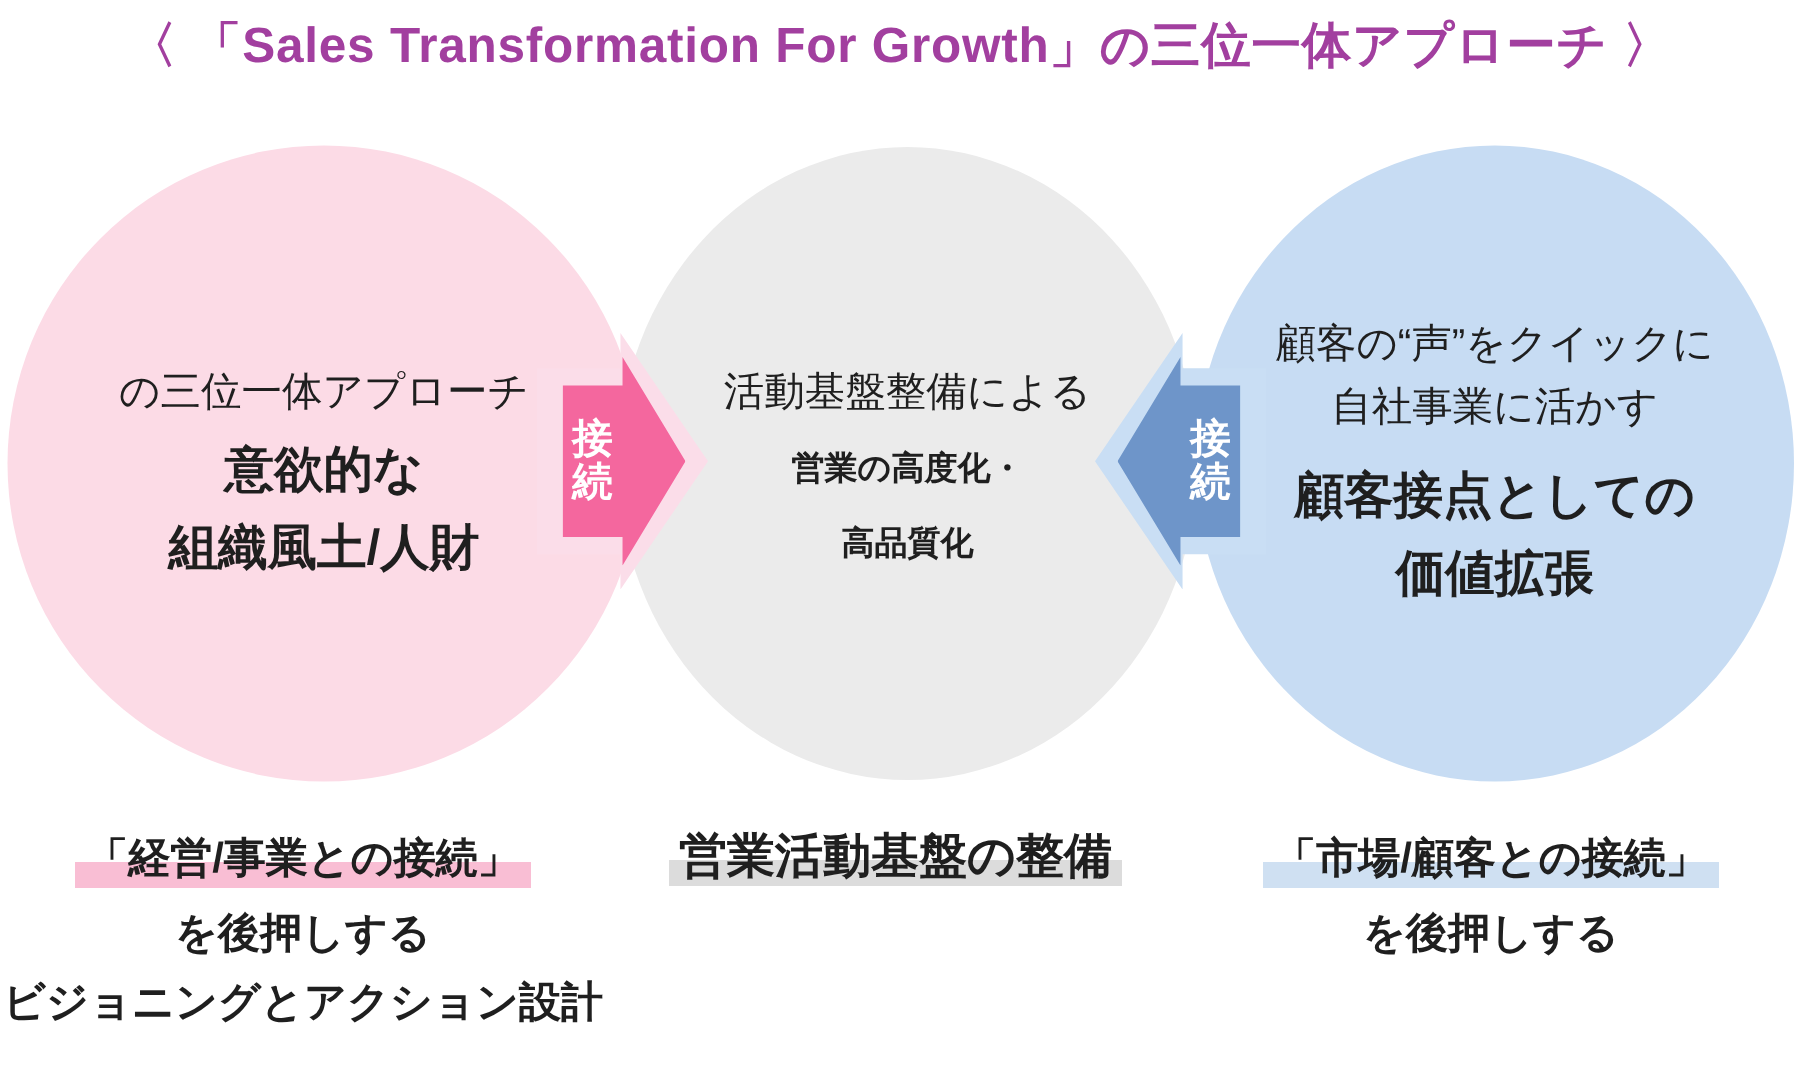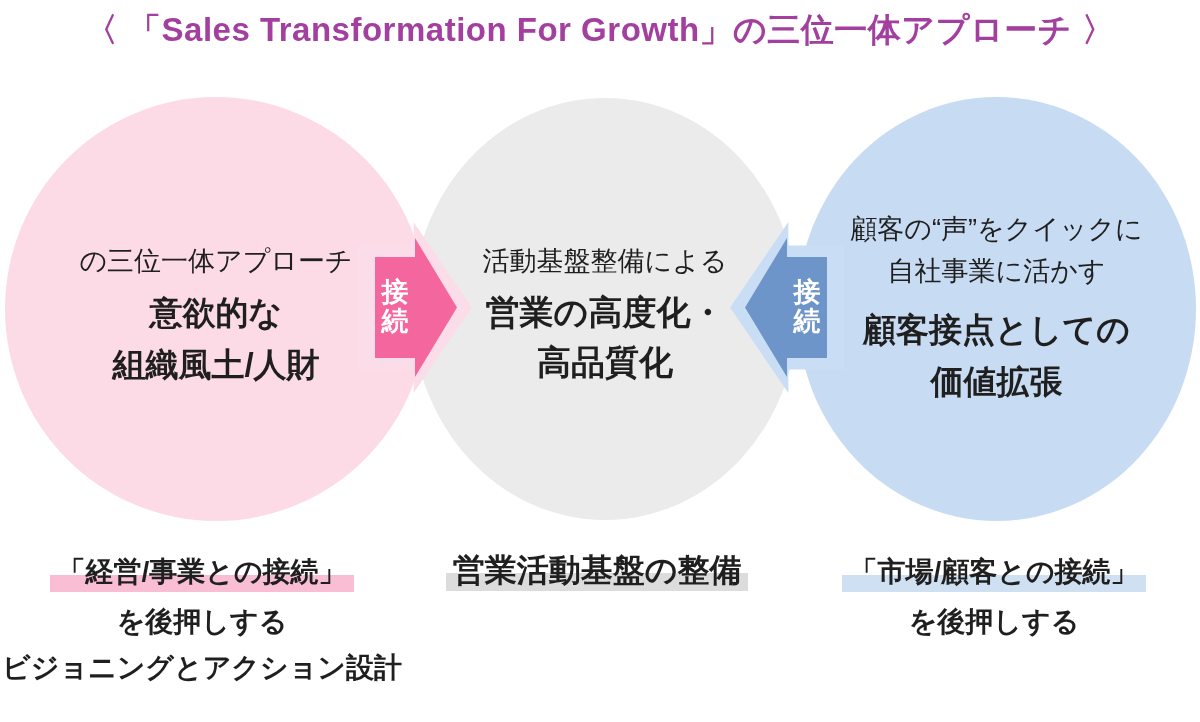--- a/index.html
+++ b/index.html
@@ -20,21 +20,21 @@
   .circle.gray   { left:412px; top:98px; width:386px; height:422px; background:var(--circle-gray,#ebebeb); }
   .circle.blue   { left:797px; top:97px; width:399px; height:424px; background:var(--circle-blue,#c7dcf3); }
 
   .circle-text { position:absolute; z-index:4; text-align:center; }
   .ct-left   { left:5px;   top:241px; width:422px; }
   .ct-center { left:412px; top:241px; width:386px; }
   .ct-right  { left:797px; top:208px; width:399px; }
   .line-sm { font-size:27px; font-weight:400; line-height:40px; white-space:nowrap; }
   .ct-right .line-sm { line-height:42px; }
   .line-bg { font-size:33px; font-weight:700; line-height:52px; white-space:nowrap; }
-  .ct-center .line-bg { font-size:34px; line-height:50px; }
+  .ct-center .line-bg { font-size:22px; line-height:50px; }
   .mt6  { margin-top:6px; }
   .mt12 { margin-top:12px;text-align:center; }
 
   
   .arrow { position:absolute; }
   .arrow-right-shape { clip-path:polygon(0 13.7%, 48.8% 13.7%, 48.8% 0%, 100% 50%, 48.8% 100%, 48.8% 86.3%, 0 86.3%); }
   .arrow-left-shape  { clip-path:polygon(100% 13.7%, 51.2% 13.7%, 51.2% 0%, 0% 50%, 51.2% 100%, 51.2% 86.3%, 100% 86.3%); }
   .halo-pink { left:358px; top:222px; width:114px; height:171px; background:var(--halo-pink,#fbdde9); z-index:2; }
   .halo-blue { left:730px; top:222px; width:114px; height:171px; background:var(--halo-blue,#c9def4); z-index:2; }
   .solid-pink { left:375px; top:238px; width:82px; height:139px; background:var(--arrow-pink,#f4679e); z-index:3; }

